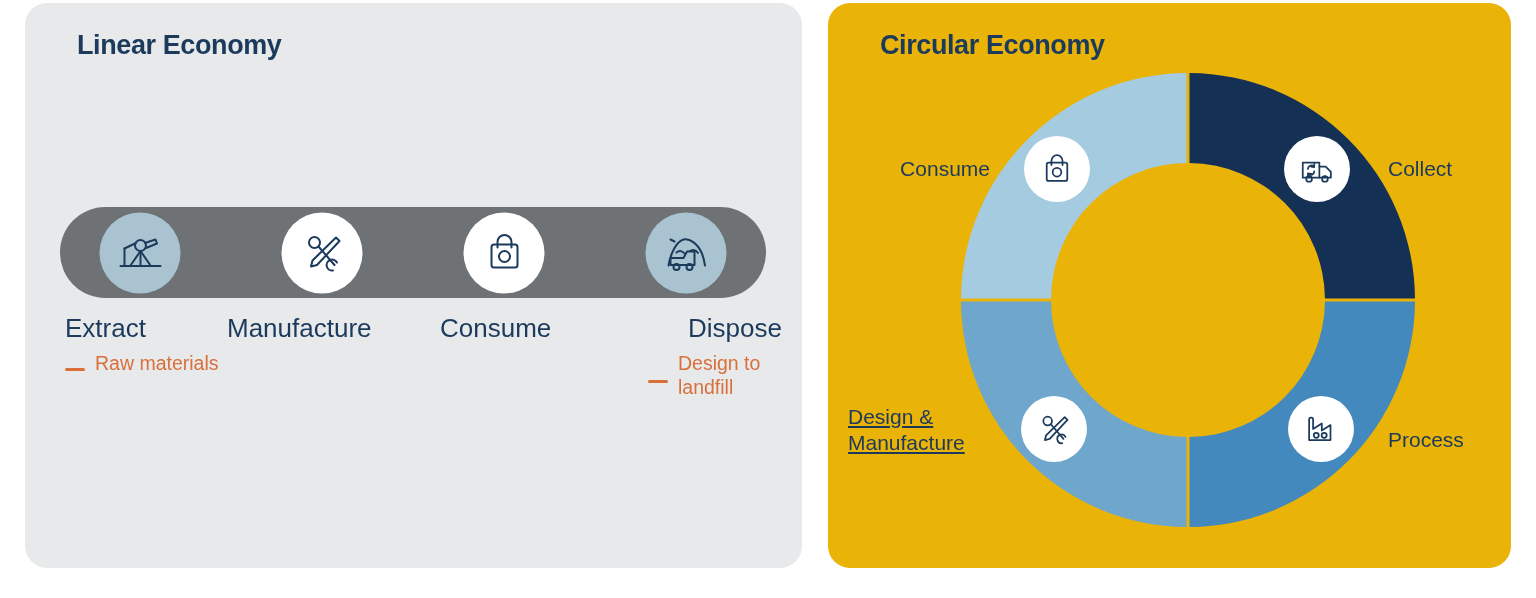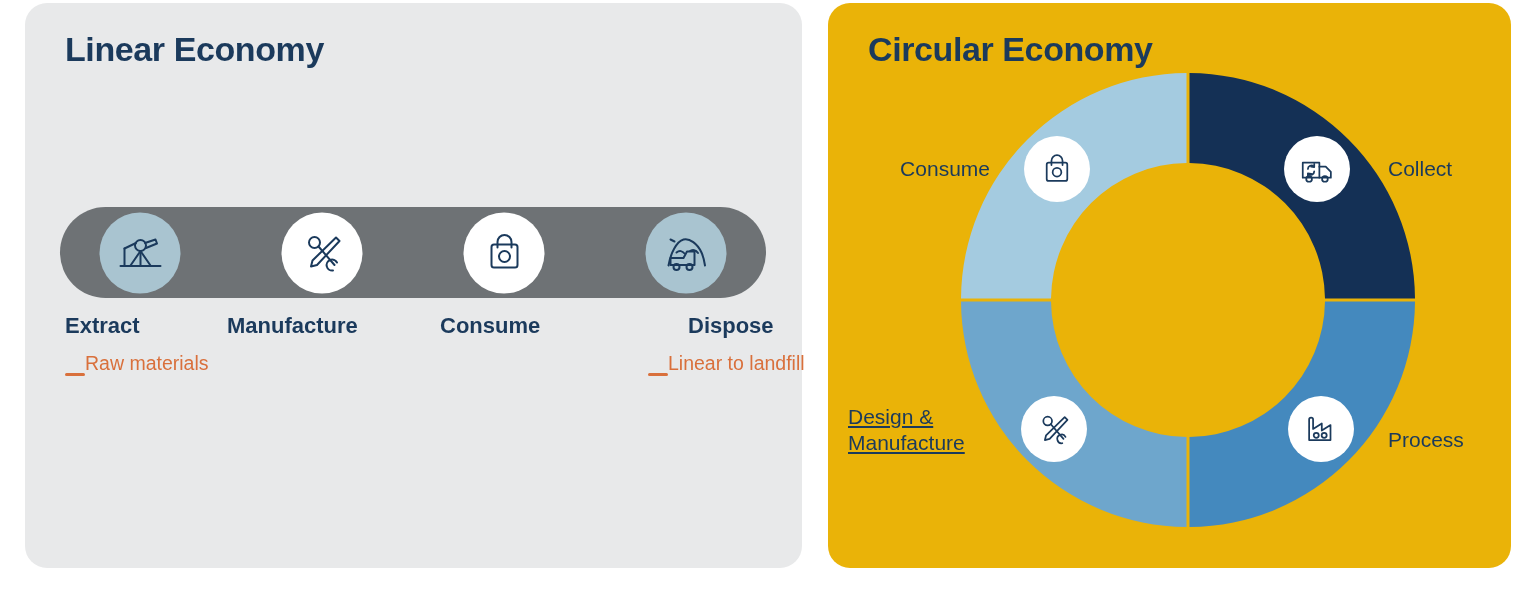--- a/index.html
+++ b/index.html
@@ -30,23 +30,23 @@
   }
   #circular-card {
     left: 828px;
     top: 3px;
     width: 683px;
     height: 565px;
     background: #eab308;
   }
   .card-title {
     position: absolute;
-    left: 40px;
+    left: 52px;
     top: 27px;
-    font-size: 34px;
+    font-size: 27px;
     font-weight: bold;
     color: #1B3A5C;
     letter-spacing: -0.4px;
     white-space: nowrap;
   }
 
   
   #flow-bar {
     position: absolute;
     left: 35px;
@@ -75,33 +75,34 @@
     justify-content: center;
     box-sizing: border-box;
   }
   .stage-icon.white { background: #FFFFFF; }
   .stage-icon.tint  { background: #A9C4D0; }
   .stage-icon svg { display: block; }
 
   .stage-label {
     position: absolute;
     top: 310px;
-    font-size: 22px;
-    font-weight: bold;
+    font-size: 26px;
+    font-weight: normal;
     color: #1B3A5C;
     white-space: nowrap;
   }
   .stage-note {
     position: absolute;
     top: 349px;
     font-size: 19.5px;
     color: #D9703C;
     line-height: 1.22;
     display: flex;
-    align-items: flex-end;
+    gap: 10px;
+    align-items: center;
     width: 160px;
   }
   .note-dash {
     display: inline-block;
     width: 20px;
     height: 3px;
     background: #D9703C;
     flex: none;
     margin-top: 11px;
     border-radius: 2px;
@@ -210,21 +211,21 @@
   <div class="stage-label" style="left:202px;">Manufacture</div>
   <div class="stage-label" style="left:415px;">Consume</div>
   <div class="stage-label" style="left:623px;margin-left:40px;">Dispose</div>
 
   <div class="stage-note" style="left:40px;">
     <span class="note-dash"></span>
     <span class="note-text">Raw materials</span>
   </div>
   <div class="stage-note" style="left:623px;">
     <span class="note-dash"></span>
-    <span class="note-text">Linear to landfill</span>
+    <span class="note-text">Design to landfill</span>
   </div>
 
 </div>
 
 <div class="card" id="circular-card">
   <div class="card-title">Circular Economy</div>
 </div>
 
 <div id="donut-wrap">
   <svg width="454" height="454" viewBox="0 0 454 454">

